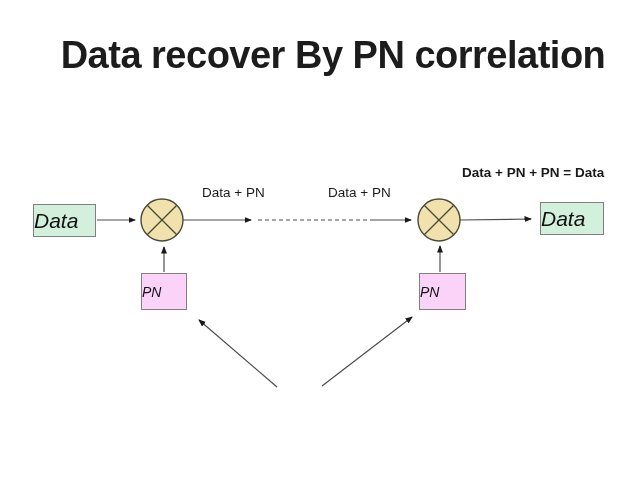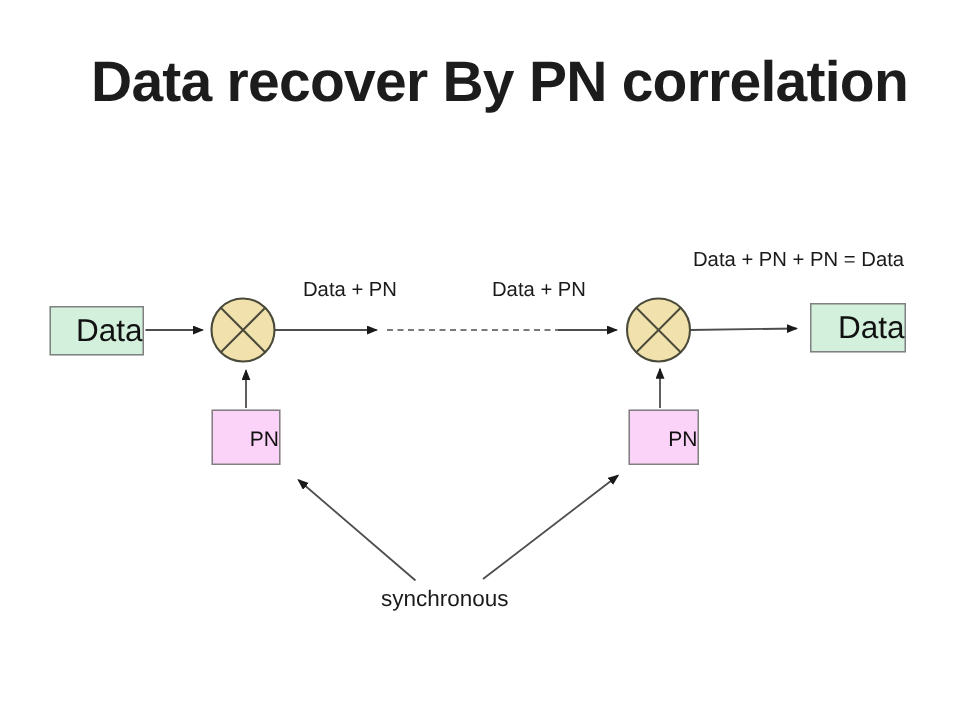--- a/index.html
+++ b/index.html
@@ -17,25 +17,26 @@
     text-align:center;
     font-size:38px;
     font-weight:600;
     letter-spacing:-0.5px;
     color:var(--title-color,#1c1c1c);
     font-family:"Liberation Sans", sans-serif;
   }
   .diagram-svg{position:absolute;left:0;top:0;}
   .box{
     position:absolute;
-    display:flex;align-items:center;justify-content:flex-end;
+    display:flex;align-items:center;justify-content:flex-start;
     box-sizing:border-box;
     border:1px solid var(--box-border,#808080);
     color:#111;
     font-family:"Liberation Sans", sans-serif;
+    font-style:italic;
   }
   .data-box{
     background:var(--data-fill,#d3f0dc);
     font-size:21px;
   }
   .pn-box{
     background:var(--pn-fill,#fbd3f9);
     font-size:14px;
   }
   .data-box-left {left:33px; top:204px; width:63px; height:33px;}
@@ -44,21 +45,21 @@
   .pn-box-right  {left:419px;top:273px; width:47px; height:37px;}
   .flow-label{
     position:absolute;
     font-size:13.5px;
     color:#1a1a1a;
     white-space:nowrap;
     font-family:"Liberation Sans", sans-serif;
   }
   .label-signal-left {left:202px;top:185px;}
   .label-signal-right{left:328px;top:185px;}
-  .label-equation    {left:462px;top:165px;}
+  .label-equation    {left:462px;top:165px;font-weight:bold;}
   .label-sync        {left:254px;top:391px;font-size:15px;}
 </style>
 </head>
 <body>
 
 <div class="slide" style="--title-color: #1c1c1c; --data-fill: #d3f0dc; --pn-fill: #fbd3f9; --box-border: #808080;">
 
   <div class="slide-title">Data recover By PN correlation</div>
 
   <svg class="diagram-svg" width="638" height="478" viewBox="0 0 638 478">
@@ -110,15 +111,14 @@
     <span>PN</span>
   </div>
 
   <div class="box pn-box pn-box-right">
     <span>PN</span>
   </div>
 
   <div class="flow-label label-signal-left">Data + PN</div>
   <div class="flow-label label-signal-right">Data + PN</div>
   <div class="flow-label label-equation">Data + PN + PN = Data</div>
-  <div class="flow-label label-sync">synchronous</div>
 
 </div>
 
 </body></html>

